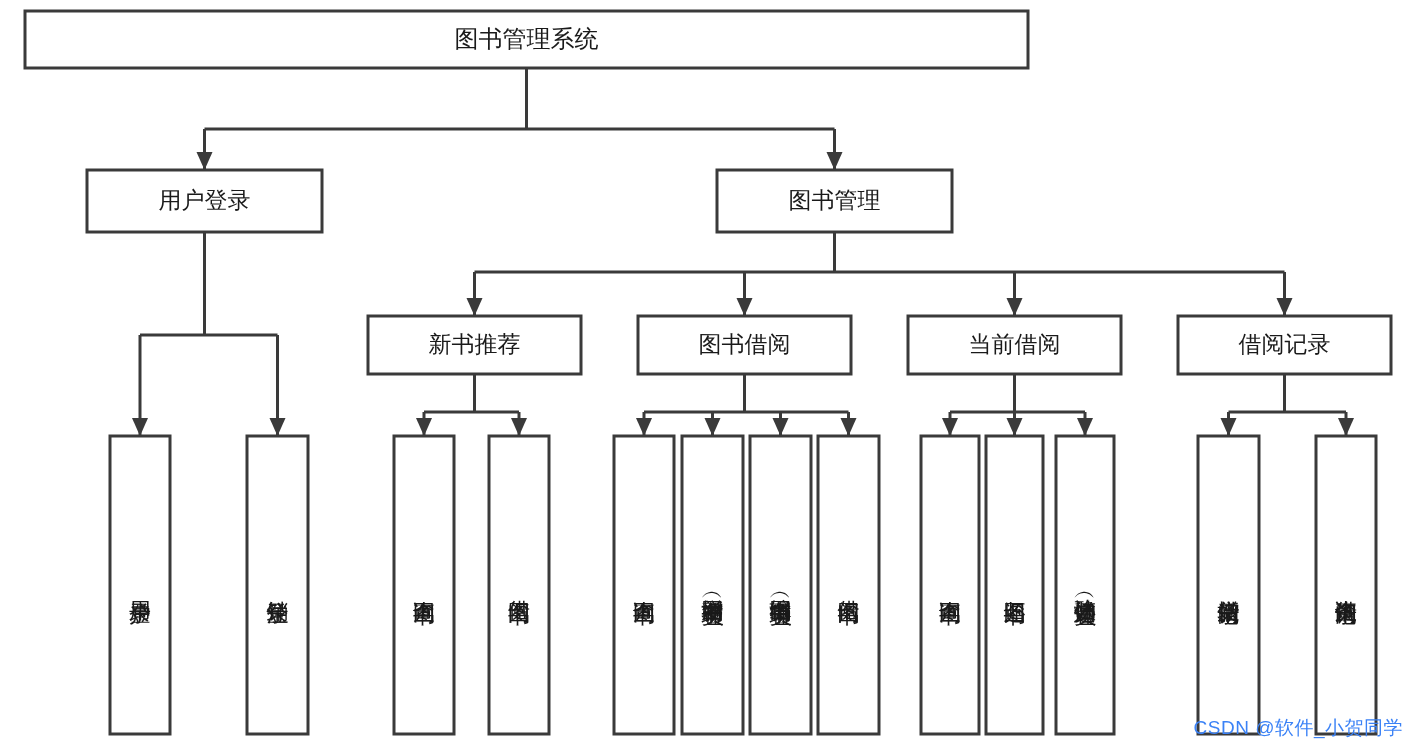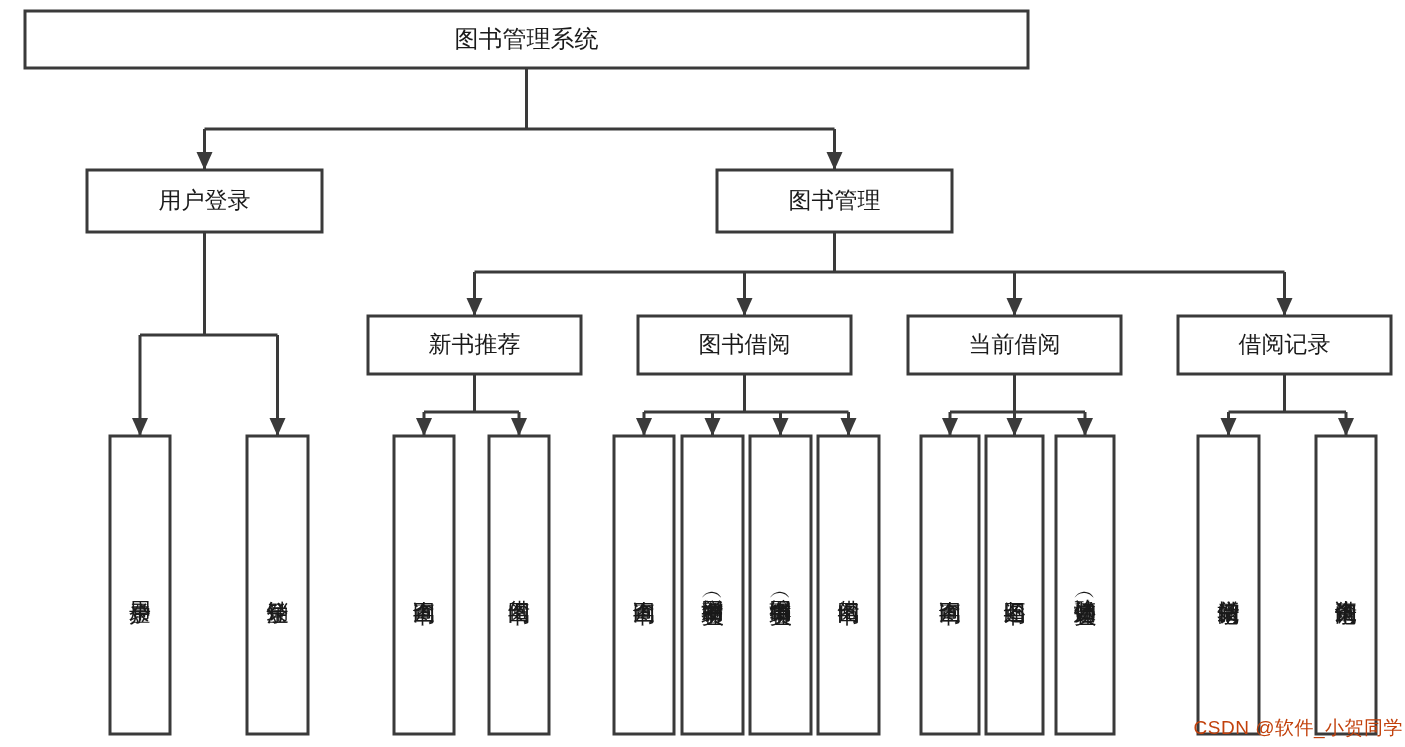--- a/index.html
+++ b/index.html
@@ -69,21 +69,21 @@
     white-space: nowrap;
     text-align: center;
     pointer-events: none;
   }
   #watermark {
     position: absolute;
     right: 8px;
     bottom: 6px;
     font-family: "Liberation Sans", "DejaVu Sans", sans-serif;
     font-size: 19px;
-    color: #c2410c;
+    color: #3b82f6;
     white-space: nowrap;
     letter-spacing: 0.5px;
   }
 </style>
 </head>
 <body>
 
 <div id="diagram-root">
   <svg id="flow" viewBox="0 0 1405 747" xmlns="http://www.w3.org/2000/svg">
     <g id="connectors">

